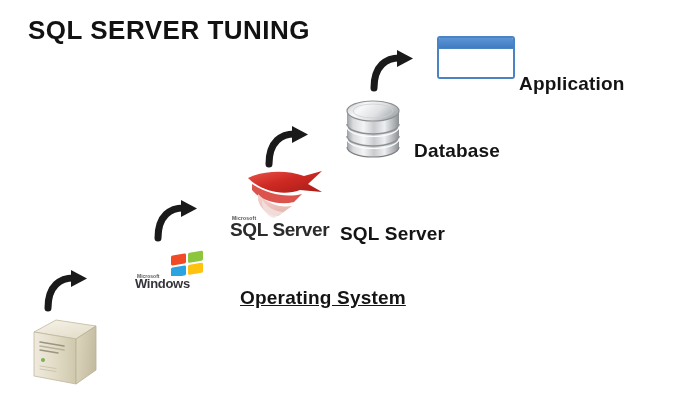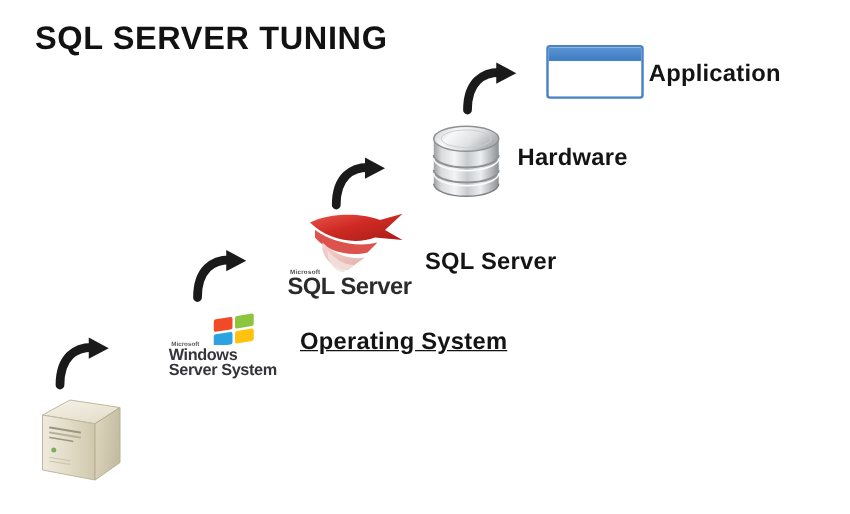--- a/index.html
+++ b/index.html
@@ -34,20 +34,21 @@
 
   
   .tier-label {
     position: absolute;
     font-size: 19px;
     font-weight: bold;
     color: #141414;
     white-space: nowrap;
     letter-spacing: 0.2px;
     font-family: "Liberation Sans", sans-serif;
+    margin-top: 24px;
   }
   #label-application    { left: 519px; top: 49px; }
   #label-database       { left: 414px; top: 116px; }
   #label-sqlserver      { left: 340px; top: 199px; }
   #label-os             { left: 240px; top: 263px; text-decoration: underline; }
   #label-hardware       { left: 106px; top: 337px; }
 
   
   .flow-arrow {
     position: absolute;
@@ -251,21 +252,21 @@
       <path d="M2,26.5 A26,10 0 0 0 54,26.5" fill="none" stroke="#fbfbfc" stroke-width="1.2"></path>
       <path d="M2,36 A26,10 0 0 0 54,36" fill="none" stroke="#8e9194" stroke-width="1.6"></path>
       <path d="M2,38.5 A26,10 0 0 0 54,38.5" fill="none" stroke="#fbfbfc" stroke-width="1.2"></path>
 
       <ellipse cx="28" cy="11" rx="26" ry="10" fill="url(#dbTop)" stroke="#8e9194" stroke-width="1.2"></ellipse>
       <ellipse cx="28" cy="11" rx="20" ry="7" fill="none" stroke="#cdd0d2" stroke-width="0.8"></ellipse>
 
       <path d="M2,47 A26,10 0 0 0 54,47" fill="none" stroke="#7e8184" stroke-width="1.2"></path>
     </svg>
   </div>
-  <div class="tier-label" id="label-database">Hardware</div>
+  <div class="tier-label" id="label-database">Database</div>
 
   <div id="icon-sqlserver">
     <div class="swoosh">
       <svg width="90" height="52" viewBox="0 0 90 52" xmlns="http://www.w3.org/2000/svg">
         <defs>
           <linearGradient id="swRed" x1="0" y1="0" x2="1" y2="1">
             <stop offset="0%" stop-color="#e8564c"></stop>
             <stop offset="45%" stop-color="#cf2a23"></stop>
             <stop offset="100%" stop-color="#a81c18"></stop>
           </linearGradient>
@@ -294,21 +295,20 @@
         <g transform="skewY(-9) translate(2,6)">
           <rect x="0" y="0" width="15" height="10" rx="1.6" fill="#f04a26"></rect>
           <rect x="17" y="0" width="15" height="10" rx="1.6" fill="#8cc63e"></rect>
           <rect x="0" y="12" width="15" height="10" rx="1.6" fill="#2aa3e0"></rect>
           <rect x="17" y="12" width="15" height="10" rx="1.6" fill="#ffc20e"></rect>
         </g>
       </svg>
     </div>
     <div class="os-micro">Microsoft</div>
     <div class="os-line1">Windows</div>
-    <div class="os-line2">Server System</div>
   </div>
   <div class="tier-label" id="label-os">Operating System</div>
 
   <div id="icon-hardware">
     <svg width="70" height="74" viewBox="0 0 70 74" xmlns="http://www.w3.org/2000/svg">
       <defs>
         <linearGradient id="hwFront" x1="0" y1="0" x2="1" y2="0">
           <stop offset="0%" stop-color="#efeade"></stop>
           <stop offset="50%" stop-color="#e2dcc6"></stop>
           <stop offset="100%" stop-color="#cfc8ae"></stop>

